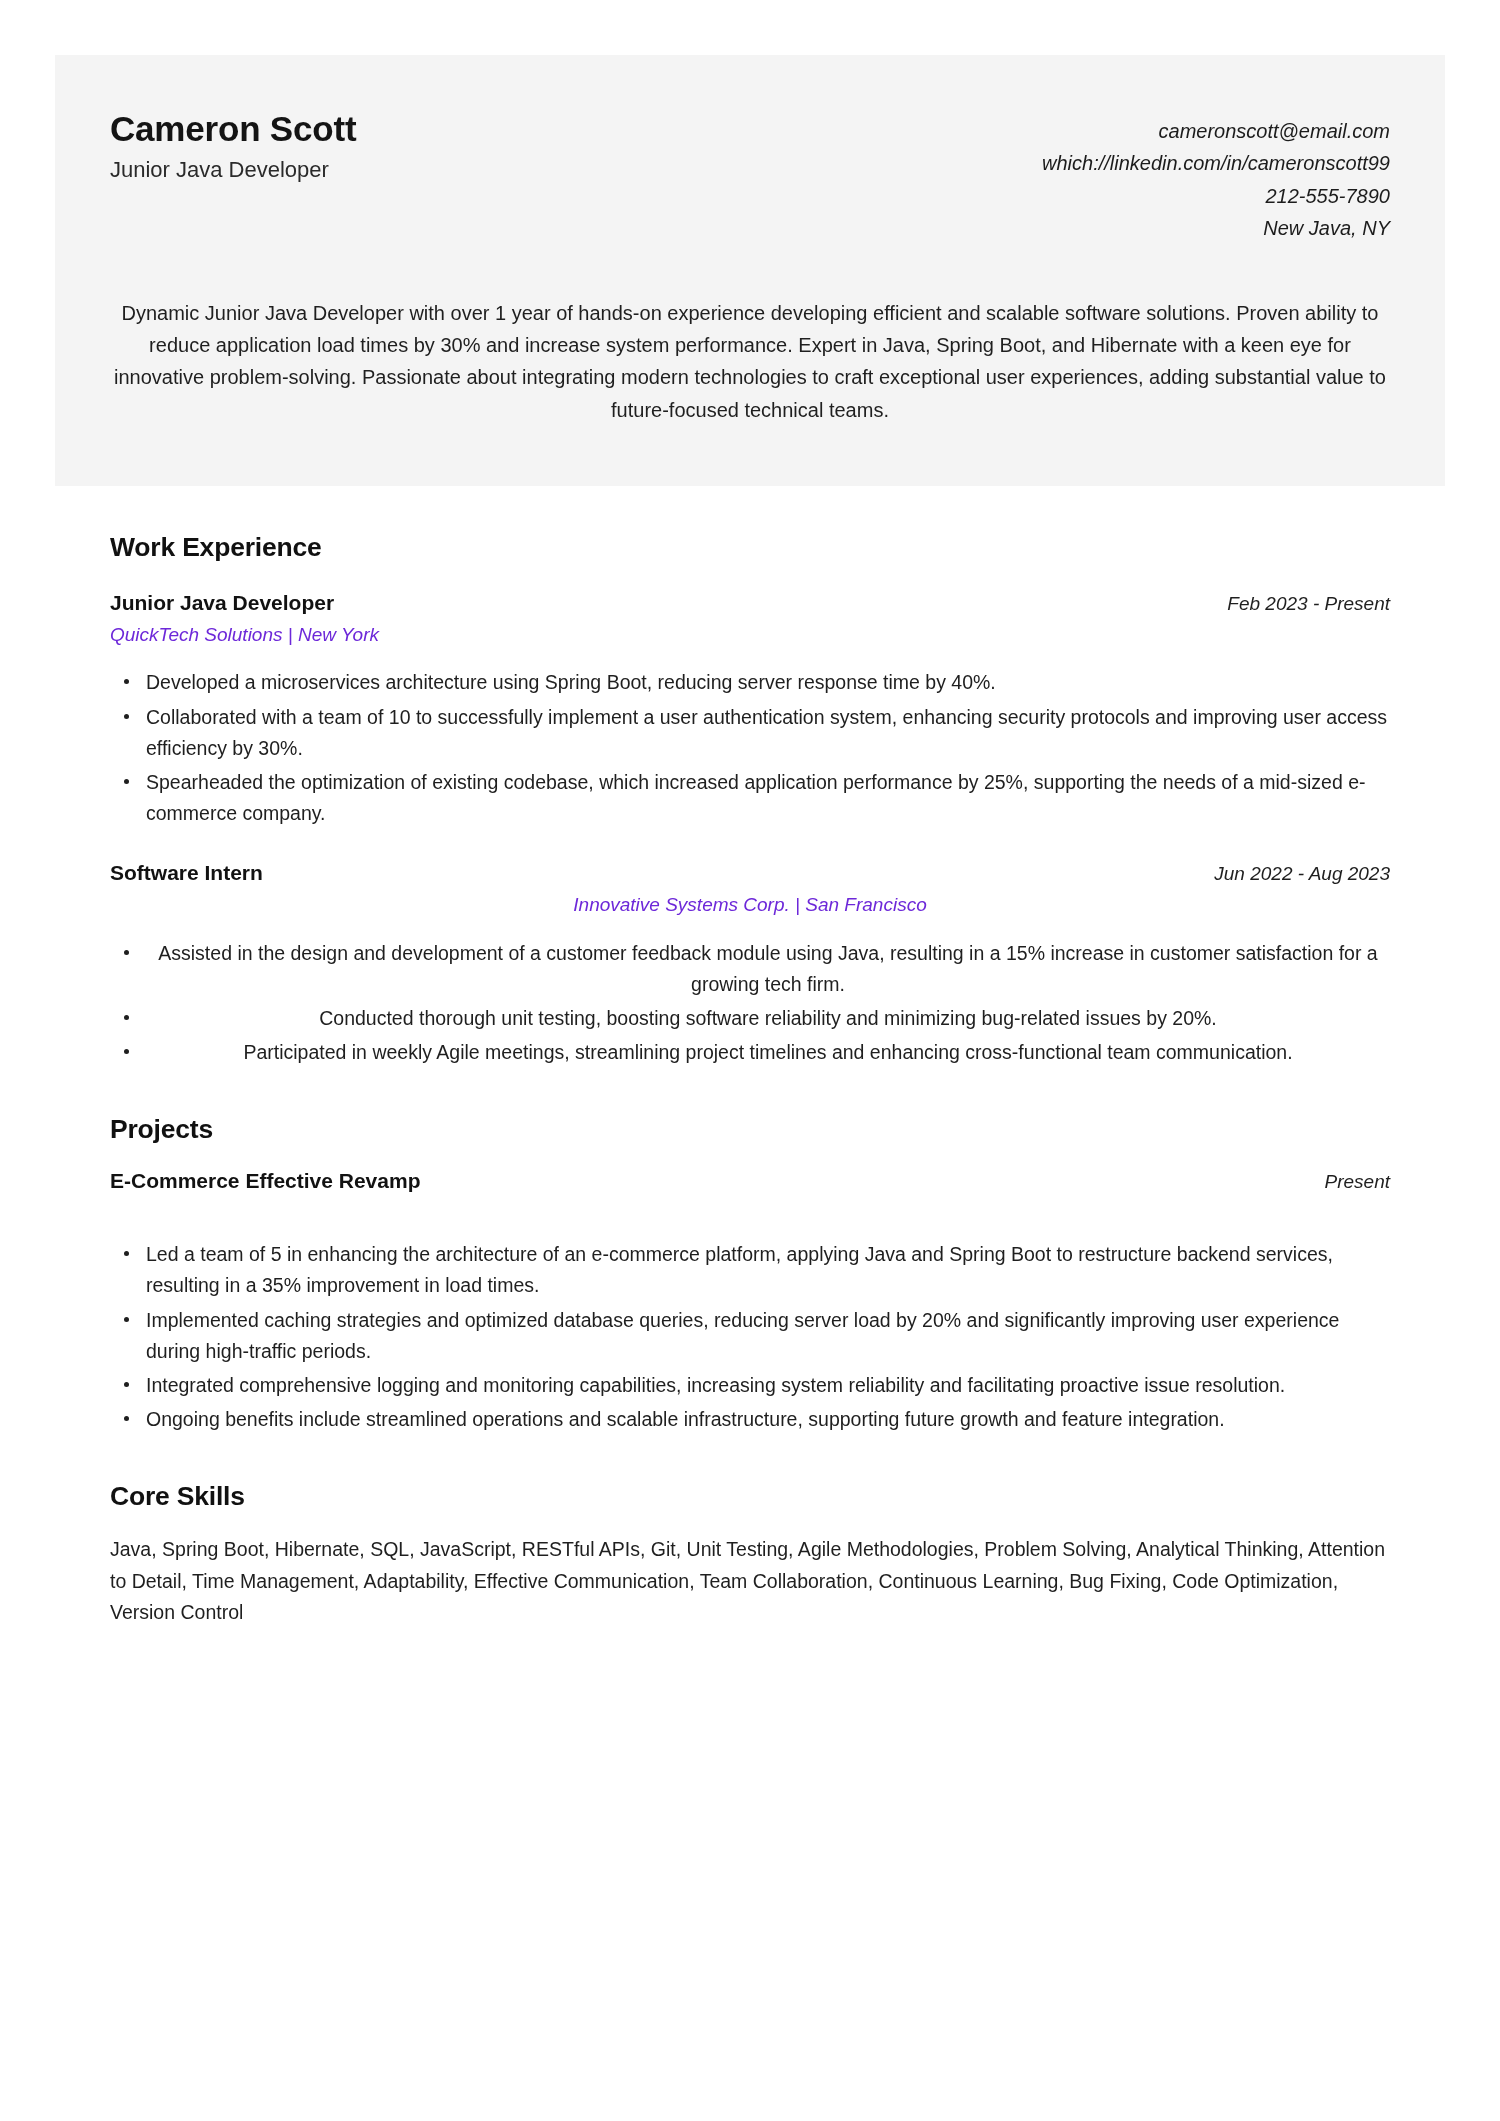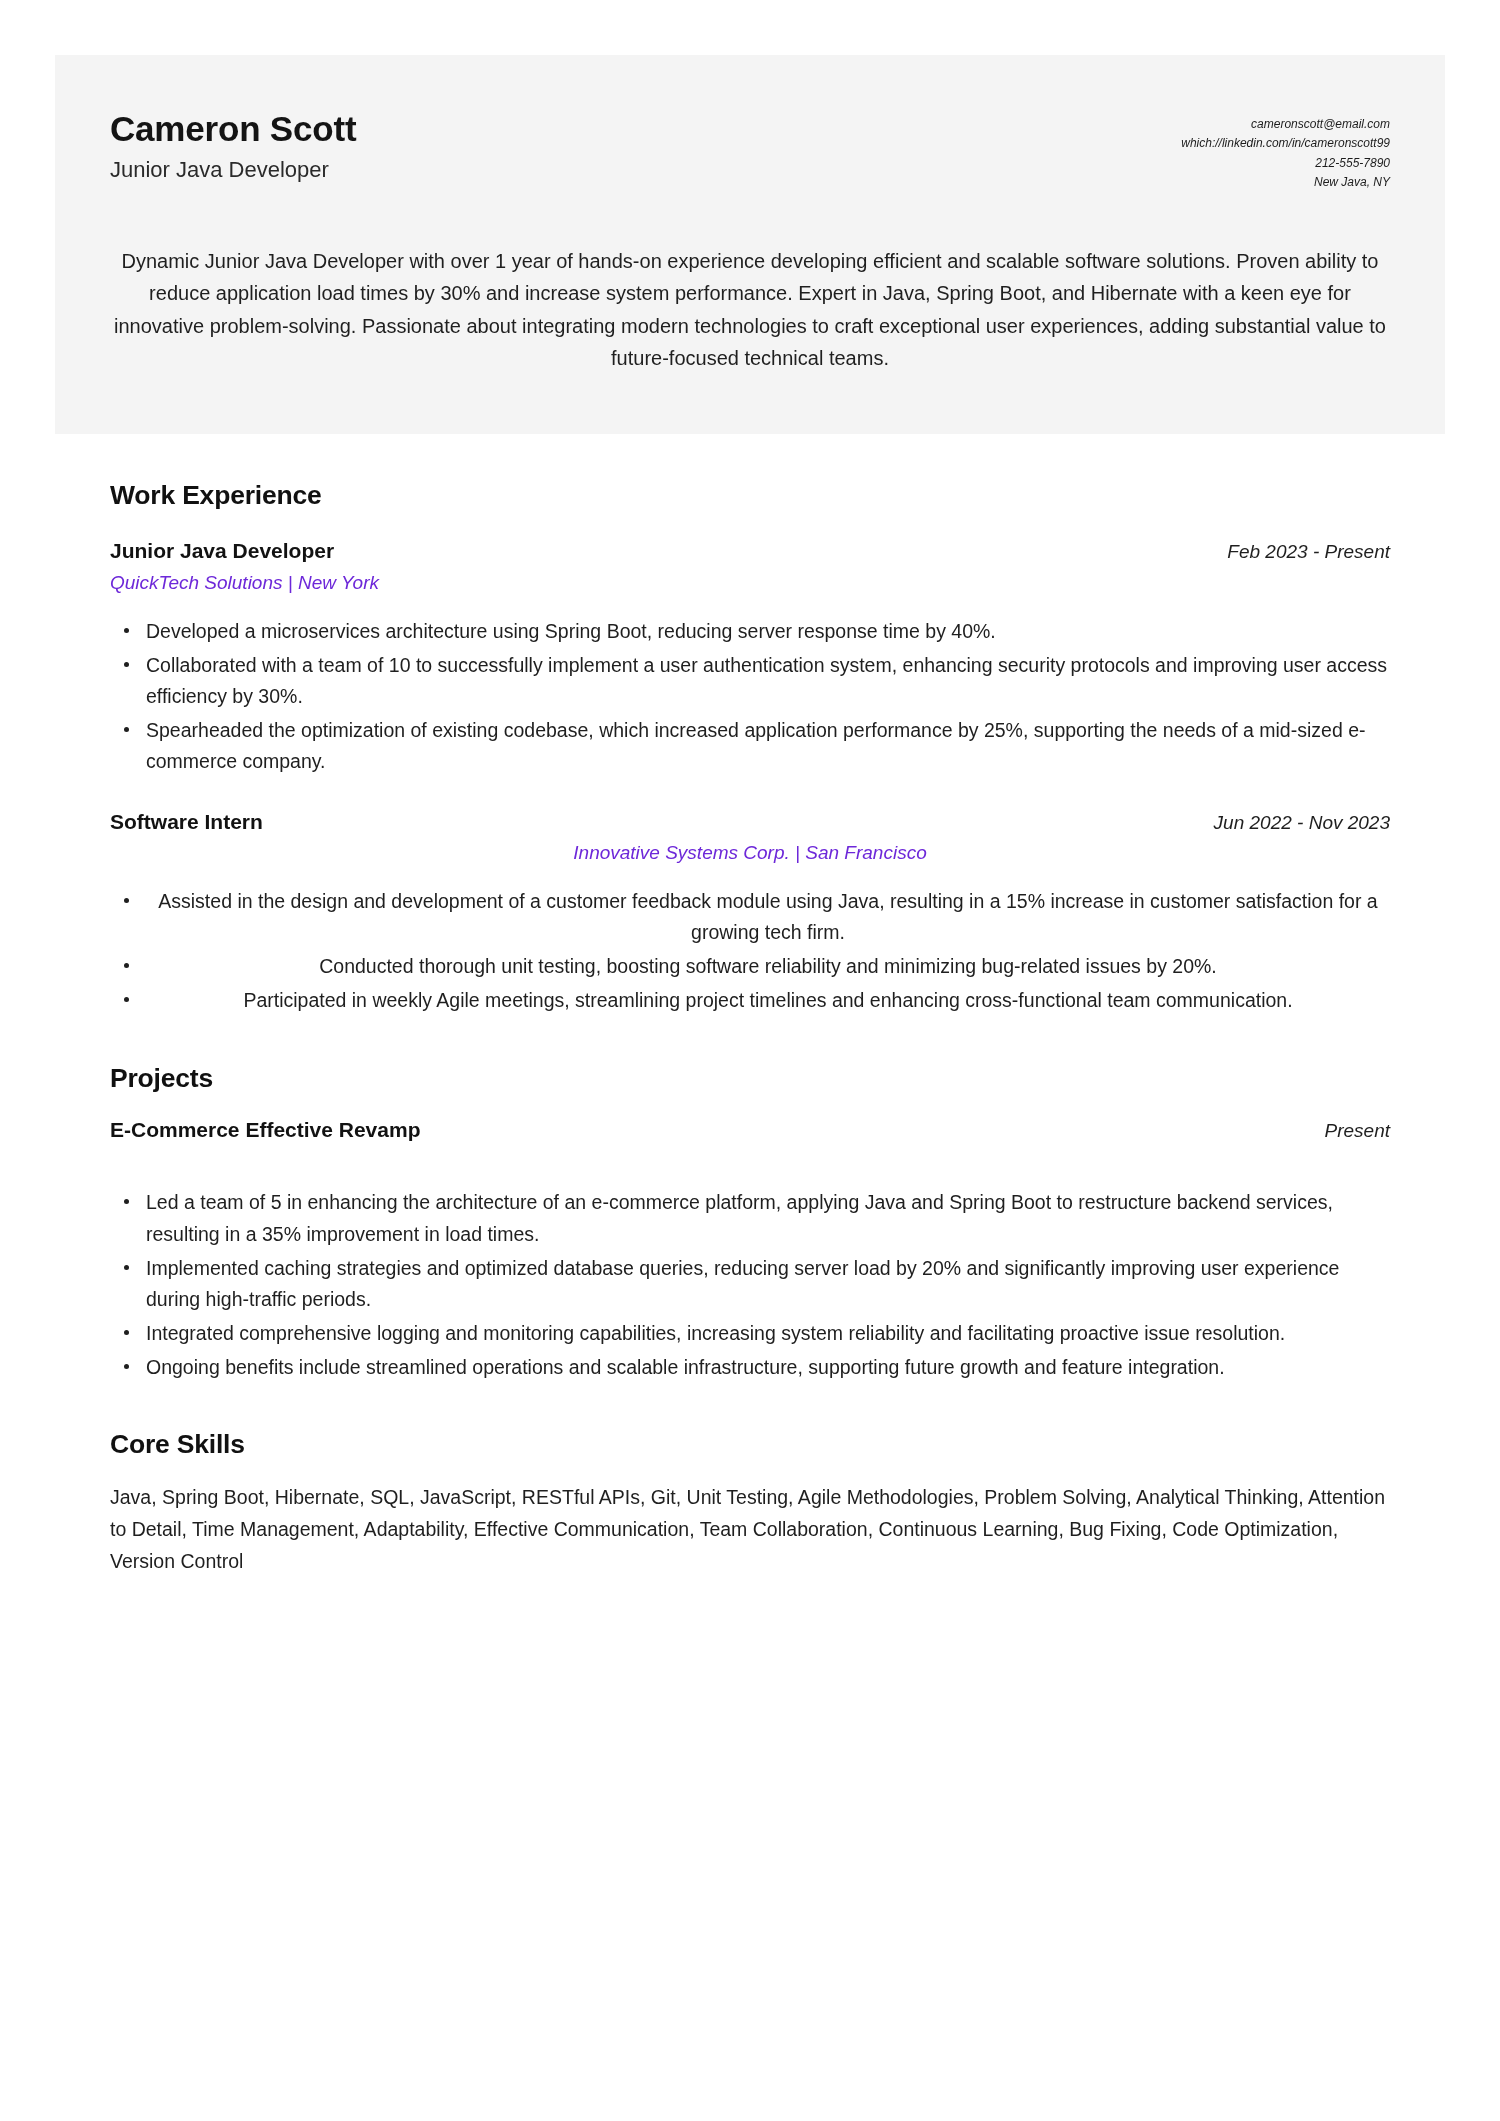--- a/index.html
+++ b/index.html
@@ -46,21 +46,21 @@
   .job-title {
     font-size: 22px;
     font-weight: 400;
     color: #2a2a2a;
     margin-top: 8px;
     line-height: 1.25;
   }
   .contact-block {
     text-align: right;
     font-style: italic;
-    font-size: 12px;
+    font-size: 20px;
     line-height: 1.62;
     color: #1c1c1c;
     padding-top: 8px;
   }
   .contact-line { white-space: nowrap; }
 
   .summary {
     margin-top: 52px;
     font-size: 20px;
     line-height: 1.62;
@@ -180,21 +180,21 @@
         <ul class="bullets">
           <li>Developed a microservices architecture using Spring Boot, reducing server response time by 40%.</li>
           <li>Collaborated with a team of 10 to successfully implement a user authentication system, enhancing security protocols and improving user access efficiency by 30%.</li>
           <li>Spearheaded the optimization of existing codebase, which increased application performance by 25%, supporting the needs of a mid-sized e-commerce company.</li>
         </ul>
       </div>
 
       <div class="entry">
         <div class="entry-head">
           <div class="entry-title">Software Intern</div>
-          <div class="entry-date">Jun 2022 - Nov 2023</div>
+          <div class="entry-date">Jun 2022 - Aug 2023</div>
         </div>
         <div class="entry-sub">Innovative Systems Corp. | San Francisco</div>
         <ul class="bullets">
           <li>Assisted in the design and development of a customer feedback module using Java, resulting in a 15% increase in customer satisfaction for a growing tech firm.</li>
           <li>Conducted thorough unit testing, boosting software reliability and minimizing bug-related issues by 20%.</li>
           <li>Participated in weekly Agile meetings, streamlining project timelines and enhancing cross-functional team communication.</li>
         </ul>
       </div>
     </div>
 

